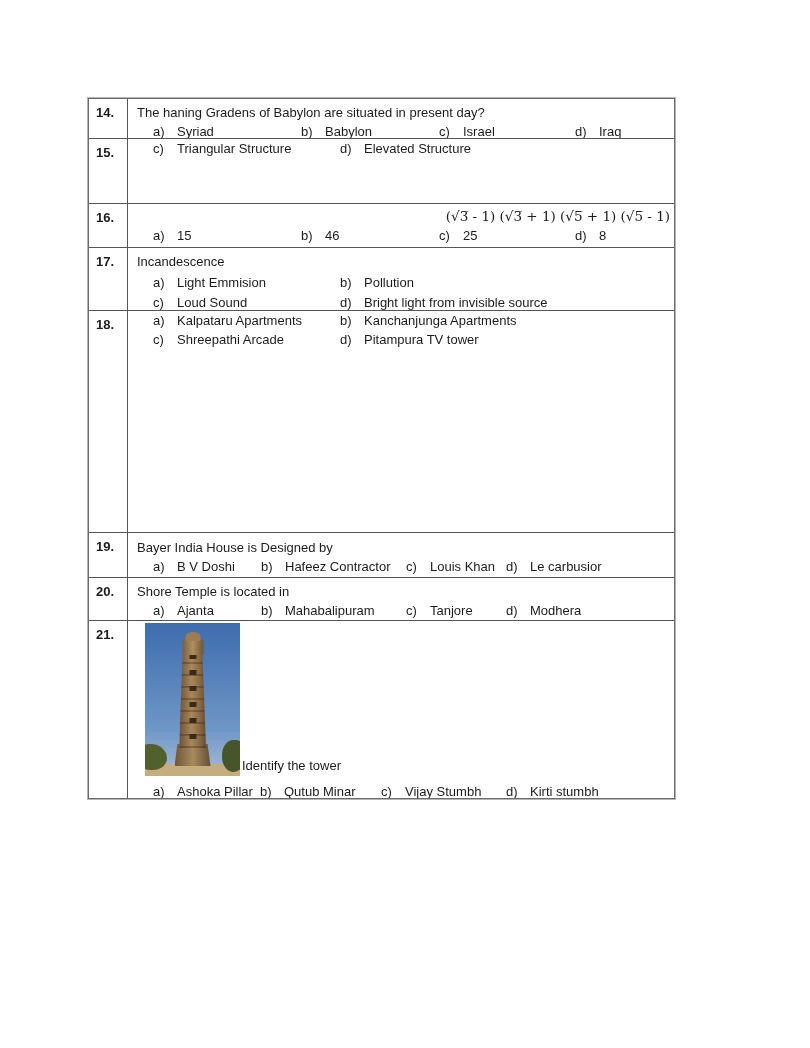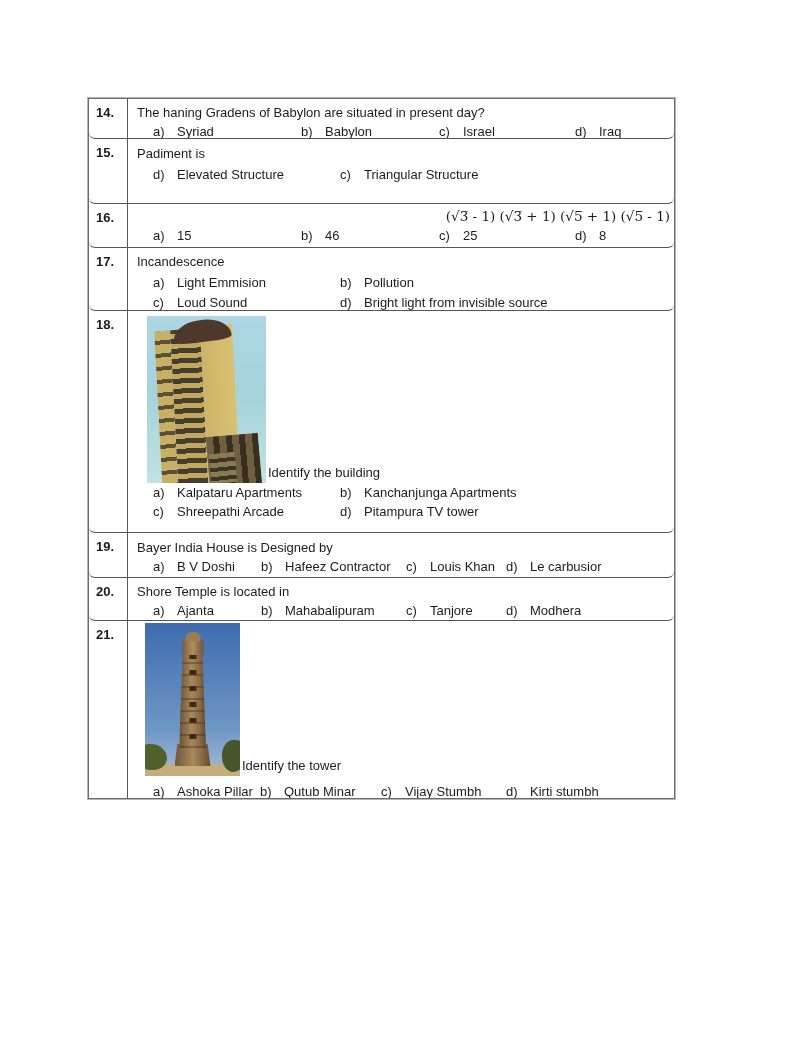--- a/index.html
+++ b/index.html
@@ -7,21 +7,21 @@
     width:810px;height:1048px;background:#ffffff;position:relative;
     font-family:"Liberation Sans","DejaVu Sans",sans-serif;
     color:#1c1c1c;font-size:13px;line-height:19px;
     -webkit-font-smoothing:antialiased;
   }
   .exam-table{
     position:absolute;left:88px;top:98px;width:587px;
     border:1px solid #6b6b6b;outline:1px solid #b5b5b5;
     box-sizing:border-box;background:#fff;
   }
-  .row{display:flex;border-bottom:1px solid #565656;box-sizing:border-box;border-radius:6px;}
+  .row{display:flex;border-bottom:1px solid #565656;box-sizing:border-box;}
   .row:last-child{border-bottom:none;}
   .numcell{
     width:39px;flex:0 0 39px;border-right:1px solid #565656;box-sizing:border-box;
     font-weight:bold;padding:4px 0 0 7px;
   }
   .cell{flex:1;padding:0 4px 0 9px;box-sizing:border-box;overflow:hidden;}
   .qline{padding-top:4px;}
   .opts{display:grid;margin-left:16px;}
   .cols-a{grid-template-columns:127px 117px 115px auto;gap:21px;}
   .cols-b{grid-template-columns:108px 145px 100px auto;}
@@ -98,24 +98,23 @@
         <span class="opt"><span class="ol">b)</span><span>Babylon</span></span>
         <span class="opt"><span class="ol">c)</span><span>Israel</span></span>
         <span class="opt"><span class="ol">d)</span><span>Iraq</span></span>
       </div>
     </div>
   </div>
 
   <div class="row" style="height:65px">
     <div class="numcell">15.</div>
     <div class="cell">
-      <div class="qline" style="padding-top:5px;padding-bottom:2px">Padiment is</div>
       <div class="opts cols-2" style="line-height:20px">
+        <span class="opt"><span class="ol">c)</span><span>Triangular Structure</span></span>
         <span class="opt"><span class="ol">d)</span><span>Elevated Structure</span></span>
-        <span class="opt"><span class="ol">c)</span><span>Triangular Structure</span></span>
       </div>
     </div>
   </div>
 
   <div class="row" style="height:44px">
     <div class="numcell">16.</div>
     <div class="cell">
       <div class="qline math">(√3̅ - 1) (√3̅ + 1) (√5̅ + 1) (√5̅ - 1)</div>
       <div class="opts cols-a">
         <span class="opt"><span class="ol">a)</span><span>15</span></span>
@@ -137,33 +136,20 @@
       <div class="opts cols-2" style="line-height:20px">
         <span class="opt"><span class="ol">c)</span><span>Loud Sound</span></span>
         <span class="opt"><span class="ol">d)</span><span>Bright light from invisible source</span></span>
       </div>
     </div>
   </div>
 
   <div class="row" style="height:222px">
     <div class="numcell">18.</div>
     <div class="cell">
-      <div class="imgwrap">
-        <div class="photo-building">
-          <div class="bldg">
-            <div class="b-left"></div>
-              <div class="b-mid"></div>
-              <div class="b-right"></div>
-          </div>
-          <div class="bldg-cap"></div>
-          <div class="bldg-low"></div>
-          <div class="bldg-low2"></div>
-        </div>
-        <span class="caption">Identify the building</span>
-      </div>
       <div class="opts cols-2" style="margin-top:0">
         <span class="opt"><span class="ol">a)</span><span>Kalpataru Apartments</span></span>
         <span class="opt"><span class="ol">b)</span><span>Kanchanjunga Apartments</span></span>
       </div>
       <div class="opts cols-2">
         <span class="opt"><span class="ol">c)</span><span>Shreepathi Arcade</span></span>
         <span class="opt"><span class="ol">d)</span><span>Pitampura TV tower</span></span>
       </div>
     </div>
   </div>

